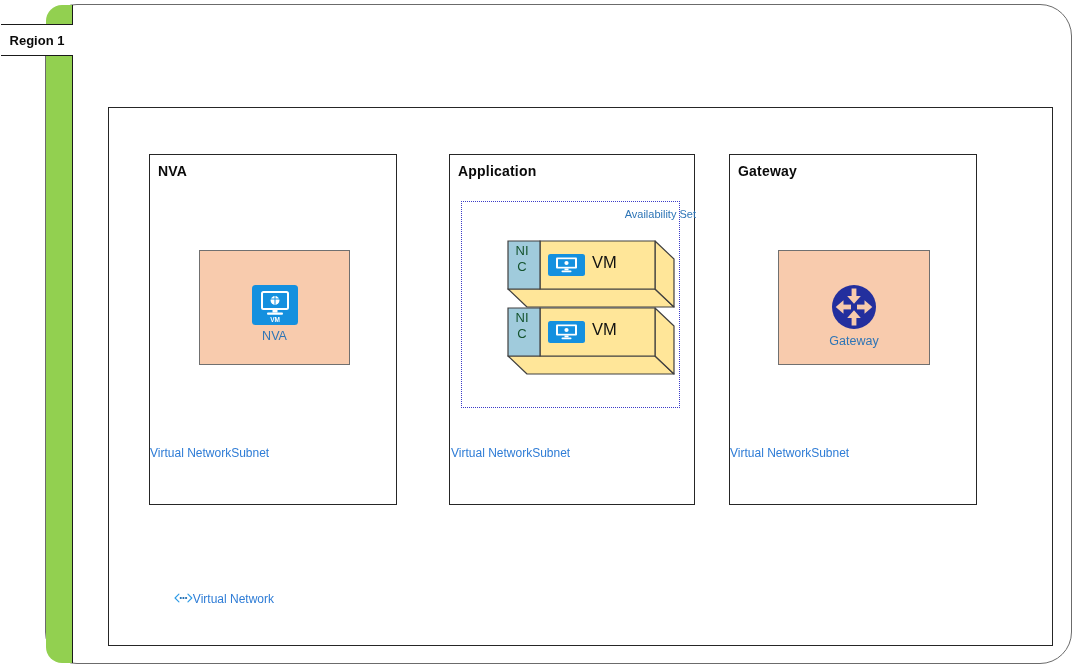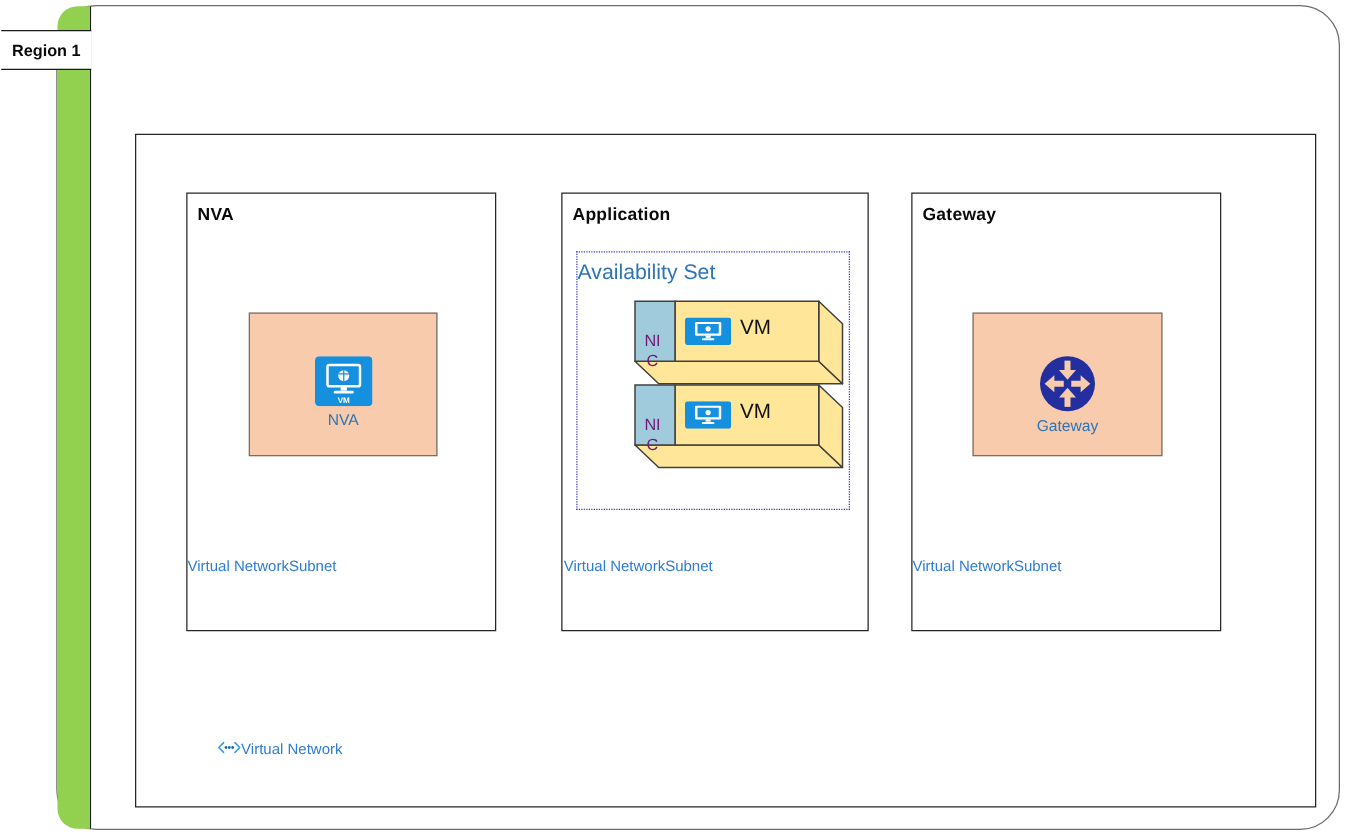--- a/index.html
+++ b/index.html
@@ -66,32 +66,32 @@
   .resource-card.gw-card  { left: 48px; top: 95px; width: 152px; height: 115px; padding-top: 16px; justify-content: center; }
   .resource-label { font-size: 12.5px; color: #2E75B6; }
 
   
   .availability-set {
     left: 11px; top: 46px; width: 219px; height: 207px;
     border: 1.5px dotted #3B3BC8;
     background: transparent;
   }
   .availability-title {
-    left: 0; top: 6px; width: 100%;
-    text-align: left;
-    font-size: 17px; color: #2E75B6;
+    left: 17px; top: 6px; width: 100%;
+    text-align: right;
+    font-size: 11px; color: #2E75B6;
   }
 
   
   .vm-shape { width: 170px; height: 70px; }
   .vm-shape.first  { left: 44px; top: 37px; }
   .vm-shape.second { left: 44px; top: 104px; }
   .nic-text {
-    left: 6px; top: 26px; width: 20px;
-    font-size: 13px; line-height: 15.5px; color: #701a75;
+    left: 6px; top: 4px; width: 20px;
+    font-size: 13px; line-height: 15.5px; color: #14532d;
     text-align: center; word-break: break-all;
   }
   .vm-small-icon { left: 42px; top: 15px; }
   .vm-text { left: 86px; top: 14px; font-size: 16.5px; color: #111; }
 
   
   .caption-group {
     width: 100px;
     display: flex; align-items: center;
   }

